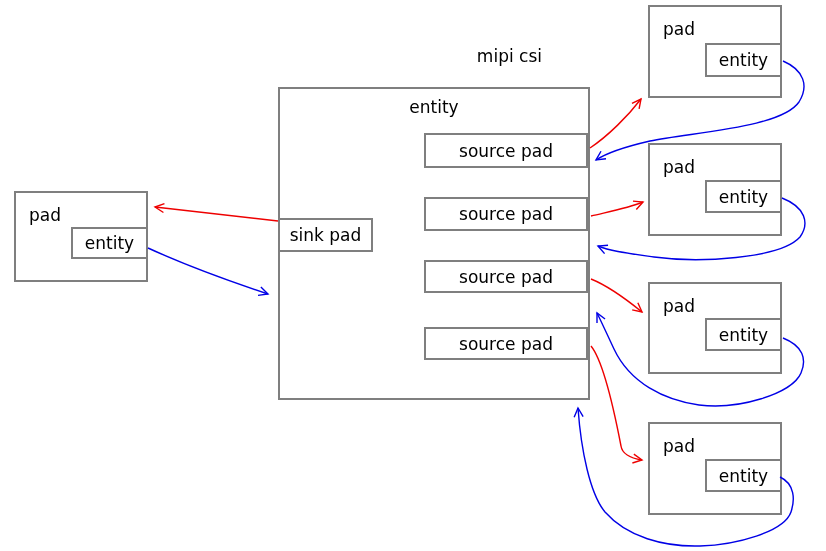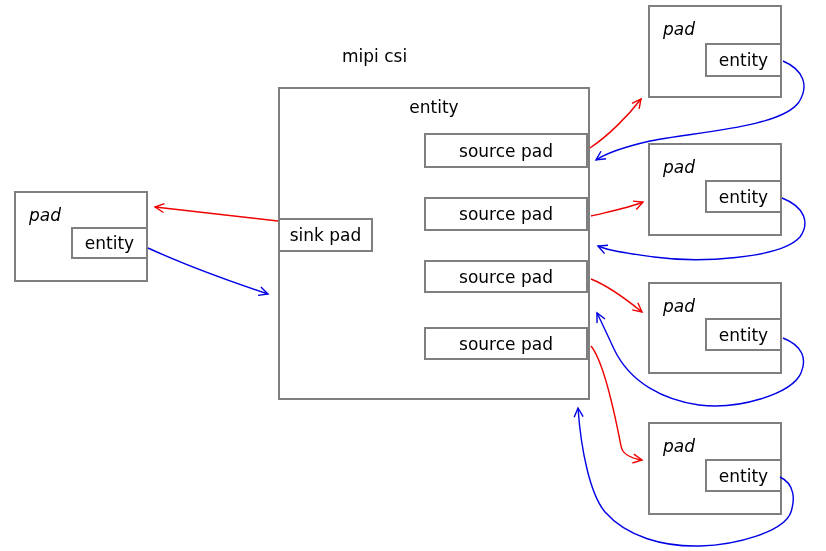--- a/index.html
+++ b/index.html
@@ -24,29 +24,28 @@
     border: 2px solid var(--border);
     background: var(--background);
   }
   .center {
     display: flex; align-items: center; justify-content: center;
     text-align: center;
   }
   .corner-label {
     position: absolute; left: 13px; top: 12px;
     white-space: nowrap;
-    font-style: italic;
   }
   .top-label {
     position: absolute; left: 0; right: 0; top: 8px;
     text-align: center;
   }
   .title {
     position: absolute;
-    text-align: left;
+    text-align: right;
     white-space: nowrap;
   }
   svg.overlay {
     position: absolute; left: 0; top: 0;
     pointer-events: none;
   }
   svg.overlay path { fill: none; stroke-width: 1.4px; }
   svg.overlay path.red { stroke: var(--red-arrow); }
   svg.overlay path.blue { stroke: var(--blue-arrow); }
 </style>

